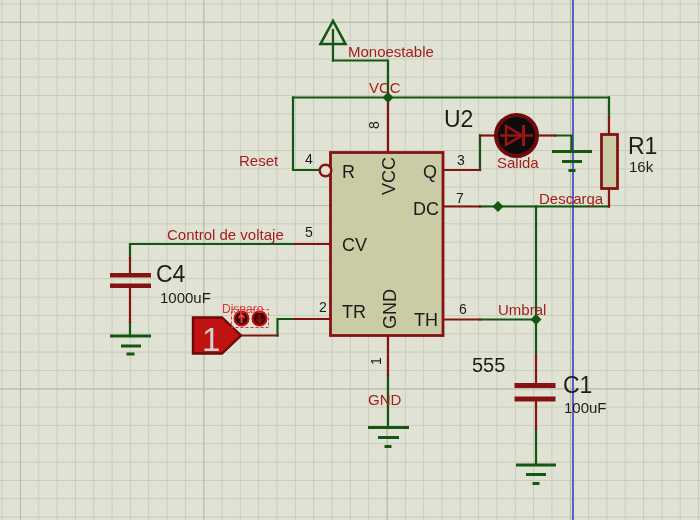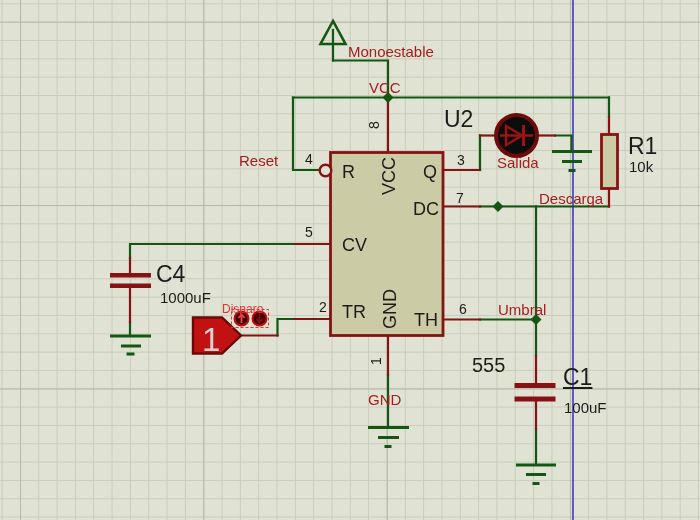--- a/index.html
+++ b/index.html
@@ -144,30 +144,31 @@
         <path d="M259.5,314 L259.5,321.5 M256.5,319 L259.5,322.5 L262.5,319" fill="none" stroke="#8F0E0E" stroke-width="1.8"></path>
       </g>
     </g>
   </svg>
 
   <div class="t net" style="left:348px;top:44px;">Monoestable</div>
   <div class="t net" style="left:369px;top:80px;">VCC</div>
   <div class="t net" style="left:239px;top:153px;">Reset</div>
   <div class="t net" style="left:497px;top:155px;">Salida</div>
   <div class="t net" style="left:497px;top:191px;margin-left:42px;">Descarga</div>
+  <div class="t net" style="left:167px;top:227px;">Control de voltaje</div>
   <div class="t net-hl" style="left:222px;top:303px;">Disparo</div>
   <div class="t net" style="left:498px;top:302px;">Umbral</div>
   <div class="t net" style="left:368px;top:392px;">GND</div>
 
   <div class="t blk ref" style="left:444px;top:108px;text-align:right;">U2</div>
   <div class="t blk ref" style="left:628px;top:135px;">R1</div>
-  <div class="t blk val" style="left:629px;top:159px;">10k</div>
+  <div class="t blk val" style="left:629px;top:159px;">16k</div>
   <div class="t blk ref" style="left:156px;top:263px;">C4</div>
   <div class="t blk val" style="left:160px;top:290px;">1000uF</div>
-  <div class="t blk ref" style="left:563px;top:366px;text-decoration:underline;">C1</div>
+  <div class="t blk ref" style="left:563px;top:374px;">C1</div>
   <div class="t blk val" style="left:564px;top:400px;">100uF</div>
   <div class="t blk" style="left:444px;top:355px;font-size:20px;margin-left:28px;">555</div>
 
   <div class="t blk pinnum" style="left:305px;top:152px;">4</div>
   <div class="t blk pinnum" style="left:305px;top:225px;">5</div>
   <div class="t blk pinnum" style="left:319px;top:300px;">2</div>
   <div class="t blk pinnum" style="left:457px;top:153px;">3</div>
   <div class="t blk pinnum" style="left:456px;top:191px;">7</div>
   <div class="t blk pinnum" style="left:459px;top:302px;">6</div>
   <div class="t blk pinnum rot" style="left:374px;top:125px;">8</div>

